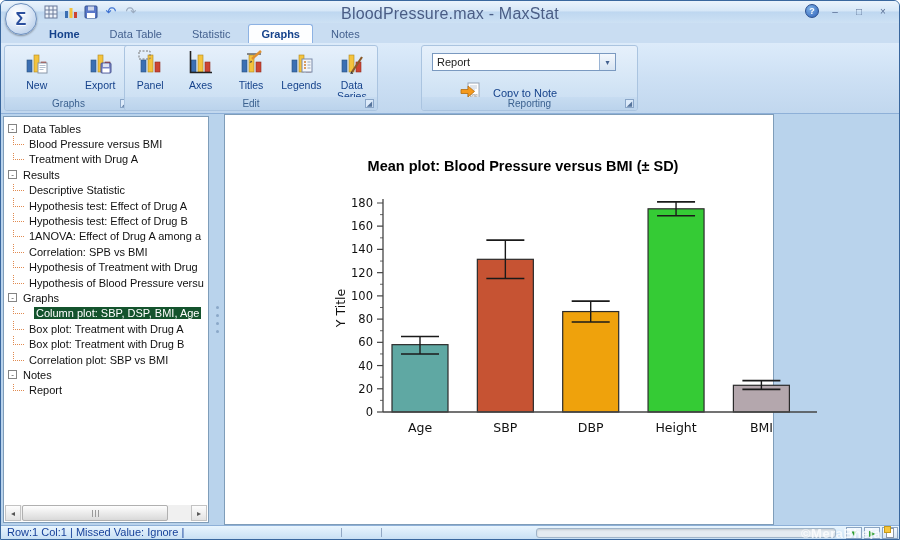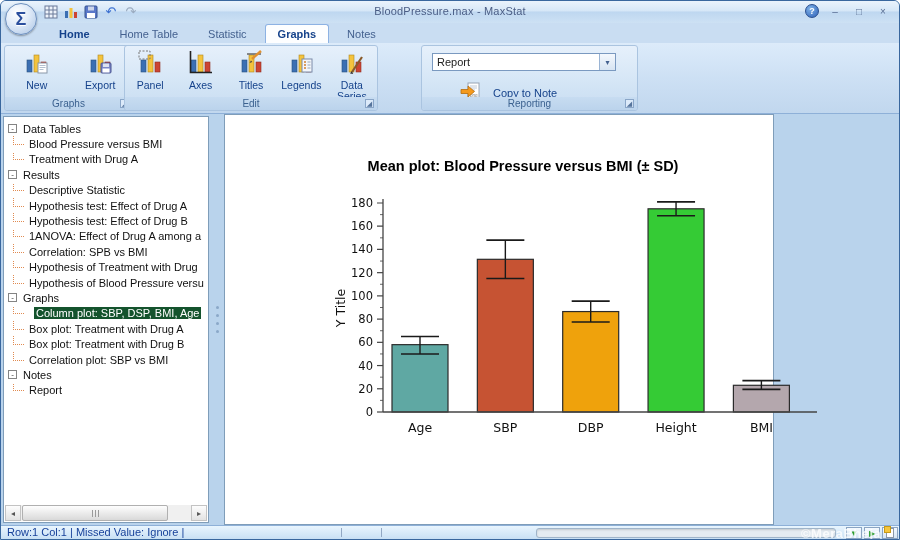--- a/index.html
+++ b/index.html
@@ -12,32 +12,32 @@
     background:linear-gradient(180deg,#eaf3fc 0%,#d6e7f7 45%,#bed7f0 50%,#cde1f4 100%); }
   .app-button { position:absolute; left:4px; top:2px; width:32px; height:32px; border-radius:50%;
     background:radial-gradient(circle at 35% 30%, #ffffff 0%, #dfeaf8 45%, #aac4e4 100%);
     border:1px solid #6d8fbd; z-index:9; display:flex; align-items:center; justify-content:center;
     box-shadow:0 1px 2px rgba(0,0,0,.35); cursor:pointer; }
   .app-button .sigma { font-size:18px; font-weight:bold; color:#2b4f9e; text-shadow:0 1px 0 #fff; }
   .qat { position:absolute; left:42px; top:3px; display:flex; gap:4px; align-items:center; z-index:9; }
   .qat .qbtn { width:16px; height:15px; display:flex; align-items:center; justify-content:center; cursor:pointer; }
   .qat .glyph { font-size:13px; line-height:1; }
   .undo-g { color:#3a6fd0; } .redo-g { color:#9aaabf; }
-  .window-title { position:absolute; left:0; right:0; top:4px; text-align:center; font-size:11px;
+  .window-title { position:absolute; left:0; right:0; top:4px; text-align:center; font-size:16px;
     color:#4a5d85; letter-spacing:.2px; }
   .tb-controls { position:absolute; right:8px; top:3px; display:flex; gap:8px; align-items:center; z-index:9; }
   .help-btn { width:14px; height:14px; border-radius:50%; background:radial-gradient(circle at 35% 30%,#7fb2e8,#2f62b8);
     color:#fff; font-size:9px; font-weight:bold; display:flex; align-items:center; justify-content:center;
     border:1px solid #2a4f8e; cursor:pointer; }
   .win-btn { width:16px; height:13px; font-size:10px; color:#5a6f94; display:flex; align-items:center;
     justify-content:center; cursor:pointer; }
 
   
   .tabs-row { position:absolute; left:0; top:22px; width:100%; height:20px; background:#c9ddf2;
-    display:flex; align-items:flex-end; padding-left:46px; gap:6px; }
+    display:flex; align-items:flex-end; padding-left:36px; gap:6px; }
   .rtab { font-size:11px; color:#44618f; padding:3px 12px 3px 12px; cursor:pointer; white-space:nowrap; }
   .rtab.home { color:#15428b; font-weight:bold; }
   .rtab.active { background:#fdfeff; border:1px solid #8db2e3; border-bottom:none;
     border-radius:3px 3px 0 0; color:#15428b; font-weight:bold; }
 
   
   .ribbon { position:absolute; left:0; top:42px; width:100%; height:71px;
     background:linear-gradient(180deg,#dcebfa 0%,#cde0f4 50%,#c1d7ee 100%);
     border-bottom:1px solid #8eb0d8; }
   .rgroup { position:absolute; top:2px; height:66px; border:1px solid #aac4e0; border-radius:3px;
@@ -156,21 +156,21 @@
     <div class="tb-controls">
       <span class="help-btn">?</span>
       <span class="win-btn">–</span>
       <span class="win-btn">□</span>
       <span class="win-btn">×</span>
     </div>
   </div>
 
   <div class="tabs-row">
     <span class="rtab home">Home</span>
-    <span class="rtab">Home Table</span>
+    <span class="rtab">Data Table</span>
     <span class="rtab">Statistic</span>
     <span class="rtab active">Graphs</span>
     <span class="rtab">Notes</span>
   </div>
 
   <div class="ribbon">
 
     <div class="rgroup g-graphs">
       <div class="btn-row">
         <div class="big-btn">

